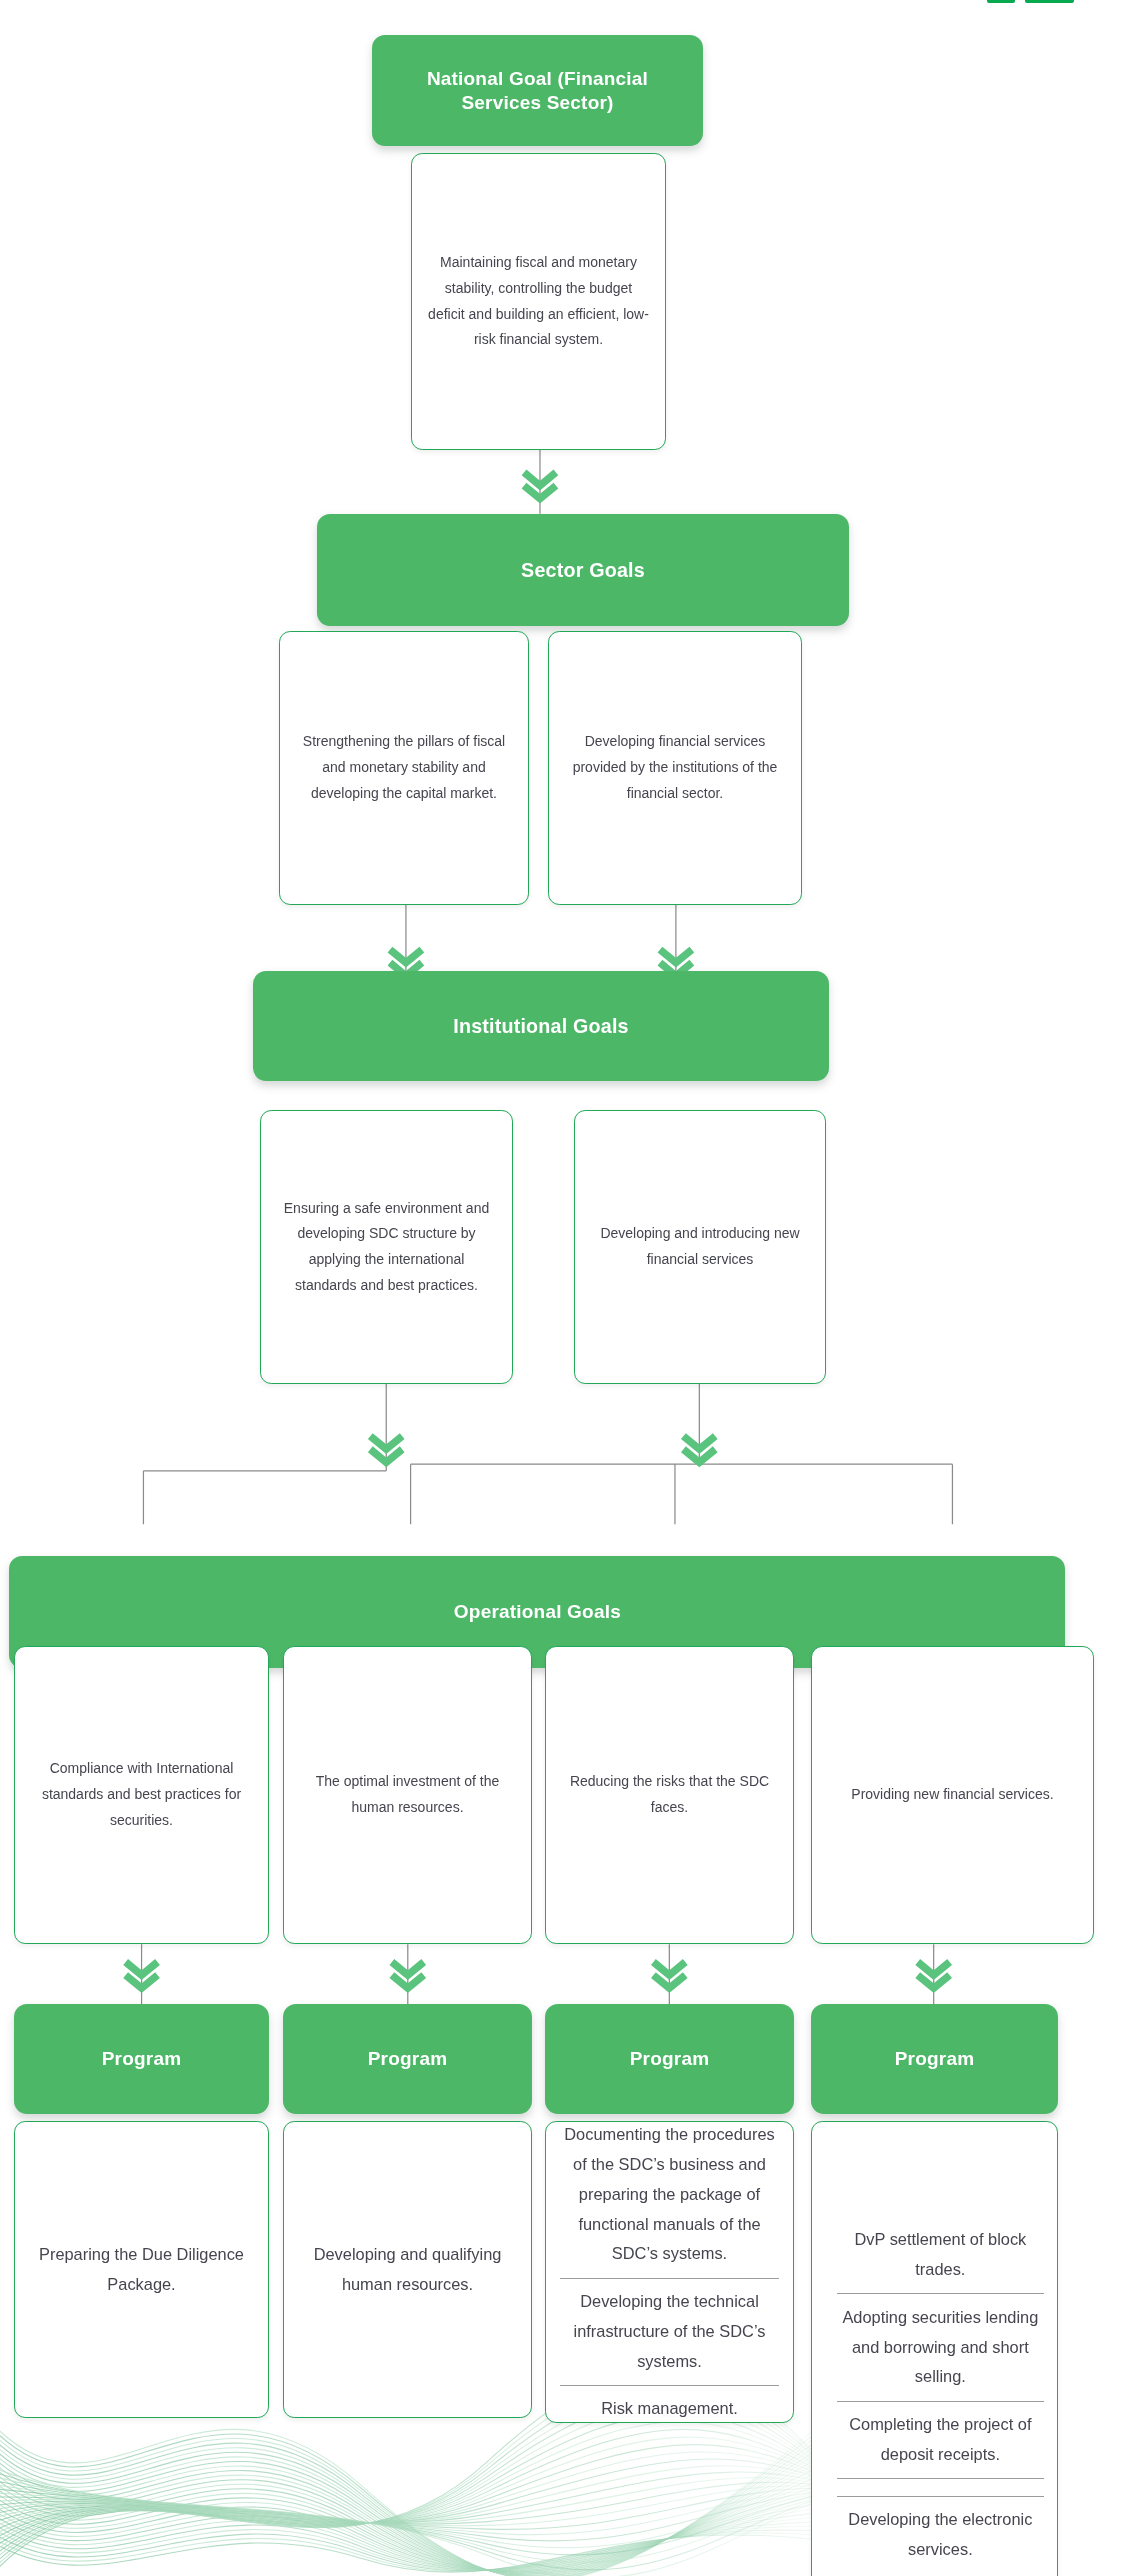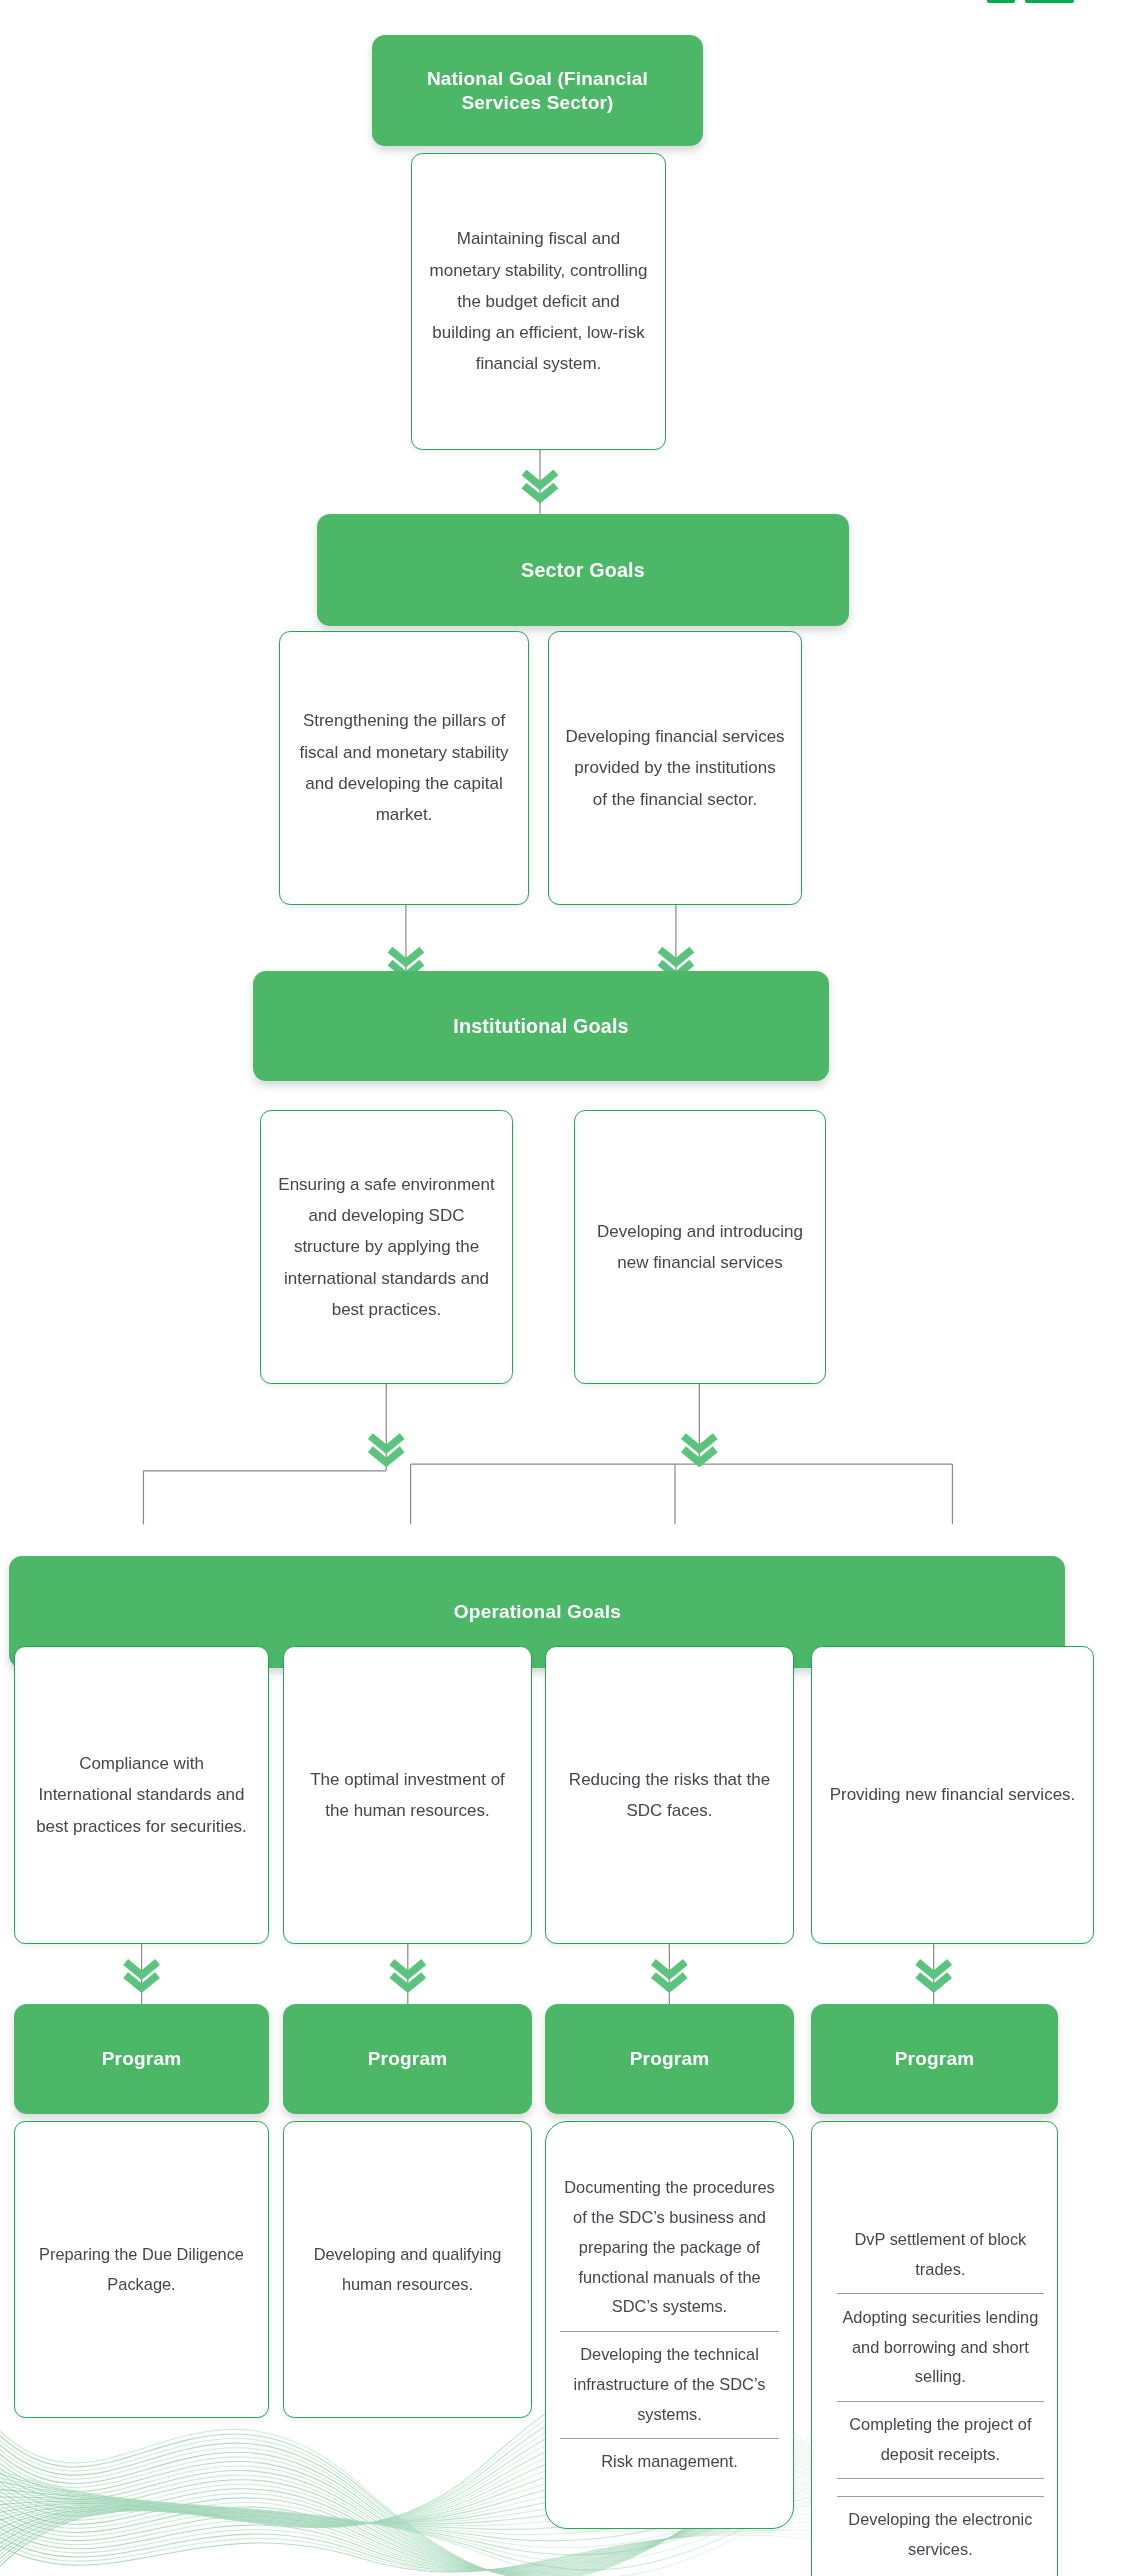--- a/index.html
+++ b/index.html
@@ -18,21 +18,21 @@
 
   .gbar{
     position:absolute;background:var(--green);border-radius:13px;color:#ffffff;
     display:flex;align-items:center;justify-content:center;text-align:center;
     font-weight:700;font-size:19.7px;line-height:1.25;letter-spacing:0.2px;
     box-shadow:0 4.7px 8.4px rgba(120,130,125,.30);z-index:2;padding:0 19px;box-sizing:border-box;
   }
   .wbox{
     position:absolute;background:#ffffff;border:1.9px solid var(--border-green);border-radius:11.2px;
     display:flex;flex-direction:column;align-items:center;justify-content:center;text-align:center;
-    color:var(--txt);font-size:17px;line-height:1.84;
+    color:var(--txt);font-size:14px;line-height:1.84;
     padding:23px 16px;box-sizing:border-box;z-index:2;
     box-shadow:0 2.8px 5.6px rgba(0,0,0,.06);
   }
   .listbox{font-size:16.4px;line-height:1.82;padding:11.2px 10.3px;}
   .divider{height:0.9px;background:var(--divider);width:97%;margin:8.4px auto;flex-shrink:0;}
   .pitem{width:100%;}
 
   .connector-layer{position:absolute;left:0;top:0;z-index:1;}
   .cline{stroke:var(--line);stroke-width:1.3;fill:none;}
   .chev{stroke:var(--chev);stroke-width:8;fill:none;stroke-linecap:butt;stroke-linejoin:miter;}
@@ -221,21 +221,21 @@
   </div>
 
   <div class="wbox listbox" style="left:14px;top:2121px;width:255px;height:297px;">
     <div class="pitem">Preparing the Due Diligence Package.</div>
   </div>
 
   <div class="wbox listbox" style="left:283px;top:2121px;width:249px;height:297px;">
     <div class="pitem">Developing and qualifying human resources.</div>
   </div>
 
-  <div class="wbox listbox" style="left:545px;top:2121px;width:249px;height:408px;border-radius:22px;">
+  <div class="wbox listbox" style="left:545px;top:2121px;width:249px;height:302px;">
     <div class="pitem">Documenting the procedures of the SDC’s business and preparing the package of functional manuals of the SDC’s systems.</div>
     <div class="divider"></div>
     <div class="pitem">Developing the technical infrastructure of the SDC’s systems.</div>
     <div class="divider"></div>
     <div class="pitem">Risk management.</div>
   </div>
 
   <div class="wbox listbox" style="left:811px;top:2121px;width:247px;height:548px;padding-left:22px;">
     <div class="pitem">DvP settlement of block trades.</div>
     <div class="divider"></div>

